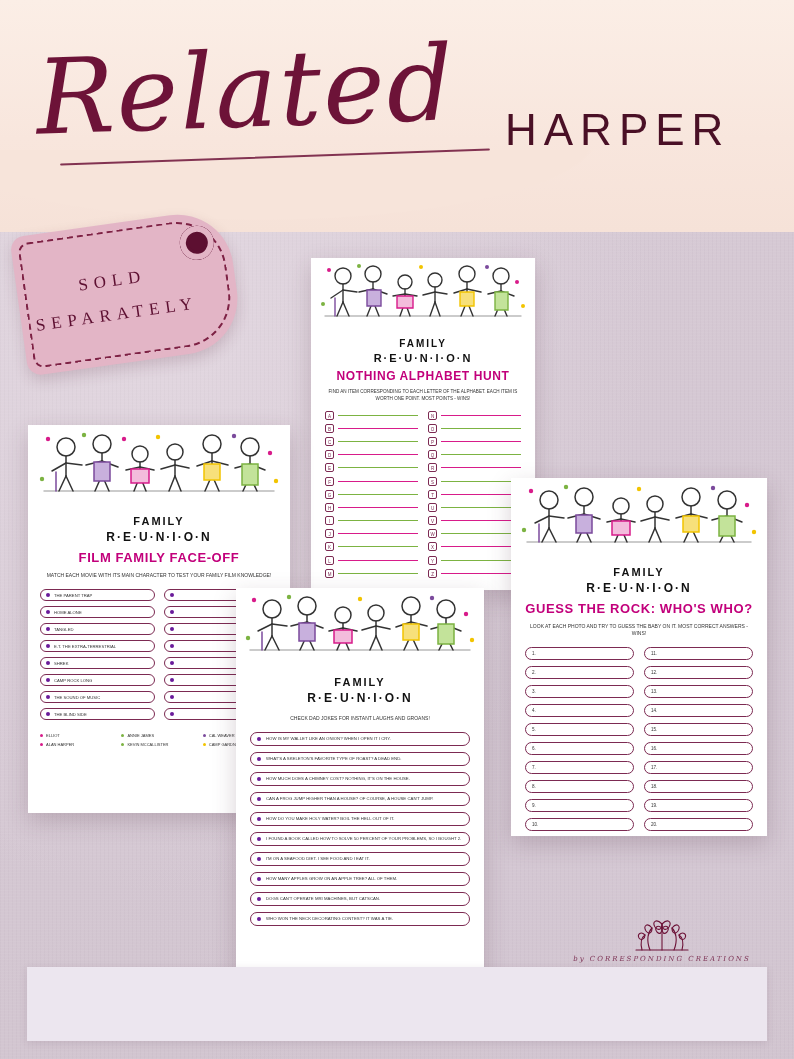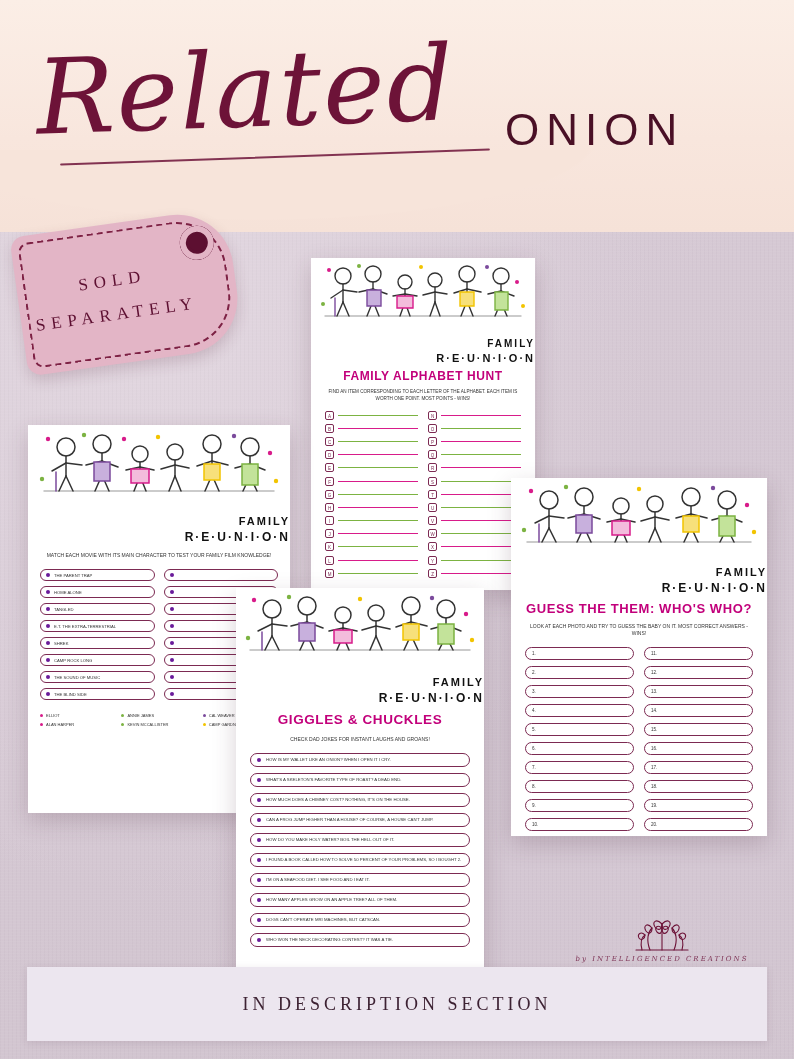--- a/index.html
+++ b/index.html
@@ -108,21 +108,21 @@
   .sheet-a { left:311px; top:258px; width:224px; height:332px; }
   .sheet-b { left:28px;  top:425px; width:262px; height:388px; }
   .sheet-c { left:511px; top:478px; width:256px; height:358px; }
   .sheet-d { left:236px; top:588px; width:248px; height:392px; }
 
   
   .figband { position:relative; width:100%; }
   .figband svg { display:block; width:100%; height:100%; }
 
   .sheet-title {
-    text-align:right;
+    text-align:center;
     font-family:"Liberation Sans", sans-serif;
     color:#111;
     letter-spacing:2px;
     line-height:1.25;
     font-weight:700;
   }
   .sheet-sub {
     text-align:center;
     color:#c2007b;
     font-weight:700;
@@ -176,21 +176,21 @@
 <body>
 
 <div class="bg-base"></div>
 <div class="bg-grain"></div>
 
 <div class="banner"></div>
 <div class="banner-mask"></div>
 
 <div class="title-script">Related</div>
 <div class="title-underline"></div>
-<div class="title-items">ONION</div>
+<div class="title-items">HARPER</div>
 
 <div class="tag">
   <div class="tag-body"></div>
   <div class="tag-dash"></div>
   <div class="tag-hole"></div>
   <div class="tag-text">
     <div>SOLD</div>
     <div>SEPARATELY</div>
   </div>
 </div>
@@ -252,21 +252,21 @@
             <circle cx="176" cy="9" r="2" fill="#7b4a9c"></circle>
           <circle cx="206" cy="24" r="2" fill="#d81b8a"></circle>
             <circle cx="12" cy="46" r="2" fill="#7cb342"></circle>
           <circle cx="212" cy="48" r="2" fill="#f2c400"></circle>
         </g>
       </svg>
     </div>
 
     <div class="sheet-title" style="font-size:10px;margin-top:6px">FAMILY</div>
     <div class="sheet-title" style="font-size:11px;margin-top:1px">R·E·U·N·I·O·N</div>
-    <div class="sheet-sub" style="font-size:12px;margin-top:4px">FAMILY ALPHABET HUNT</div>
+    <div class="sheet-sub" style="font-size:12px;margin-top:4px">NOTHING ALPHABET HUNT</div>
     <div class="sheet-instr" style="font-size:4.6px;margin-top:6px">FIND AN ITEM CORRESPONDING TO EACH LETTER OF THE ALPHABET. EACH ITEM IS WORTH ONE POINT. MOST POINTS - WINS!</div>
 
     <div style="display:flex;gap:10px;padding:8px 14px 0 14px;">
       <div style="flex:1">
         <div style="display:flex;align-items:center;gap:4px;margin-bottom:4.2px">
           <div style="width:9px;height:9px;border:1px solid #7c2a52;border-radius:2px;font-size:4.5px;line-height:9px;text-align:center;color:#7c2a52">A</div>
           <div class="line-green" style="flex:1"></div>
         </div>
         <div style="display:flex;align-items:center;gap:4px;margin-bottom:4.2px">
           <div style="width:9px;height:9px;border:1px solid #7c2a52;border-radius:2px;font-size:4.5px;line-height:9px;text-align:center;color:#7c2a52">B</div>
@@ -434,20 +434,21 @@
           <circle cx="242" cy="28" r="2.2" fill="#d81b8a"></circle>
             <circle cx="14" cy="54" r="2.2" fill="#7cb342"></circle>
           <circle cx="248" cy="56" r="2.2" fill="#f2c400"></circle>
             <circle cx="96" cy="14" r="2.2" fill="#d81b8a"></circle>
         </g>
       </svg>
     </div>
 
     <div class="sheet-title" style="font-size:11px;margin-top:6px">FAMILY</div>
     <div class="sheet-title" style="font-size:12px;margin-top:1px">R·E·U·N·I·O·N</div>
+    <div class="sheet-sub" style="font-size:13px;margin-top:5px">FILM FAMILY FACE-OFF</div>
     <div class="sheet-instr" style="font-size:5px;margin-top:7px">MATCH EACH MOVIE WITH ITS MAIN CHARACTER TO TEST YOUR FAMILY FILM KNOWLEDGE!</div>
 
     <div style="display:flex;gap:9px;padding:10px 12px 0 12px">
       <div style="flex:1">
         <div class="pill" style="height:12px;margin-bottom:5px;padding:0 5px;gap:4px">
           <span class="dot"></span>
             <span style="font-size:4.2px;color:#333">THE PARENT TRAP</span>
         </div>
         <div class="pill" style="height:12px;margin-bottom:5px;padding:0 5px;gap:4px">
           <span class="dot"></span>
@@ -592,21 +593,21 @@
             <circle cx="202" cy="10" r="2.2" fill="#7b4a9c"></circle>
           <circle cx="236" cy="27" r="2.2" fill="#d81b8a"></circle>
             <circle cx="13" cy="52" r="2.2" fill="#7cb342"></circle>
           <circle cx="243" cy="54" r="2.2" fill="#f2c400"></circle>
         </g>
       </svg>
     </div>
 
     <div class="sheet-title" style="font-size:11px;margin-top:6px">FAMILY</div>
     <div class="sheet-title" style="font-size:12px;margin-top:1px">R·E·U·N·I·O·N</div>
-    <div class="sheet-sub" style="font-size:13px;margin-top:5px">GUESS THE THEM: WHO'S WHO?</div>
+    <div class="sheet-sub" style="font-size:13px;margin-top:5px">GUESS THE ROCK: WHO'S WHO?</div>
     <div class="sheet-instr" style="font-size:5px;margin-top:7px">LOOK AT EACH PHOTO AND TRY TO GUESS THE BABY ON IT. MOST CORRECT ANSWERS - WINS!</div>
 
     <div style="display:flex;gap:10px;padding:10px 14px 0 14px">
       <div style="flex:1">
         <div class="pill" style="height:13px;margin-bottom:6px;padding:0 6px">
             <span style="font-size:4.6px;color:#333">1.</span>
           </div>
         <div class="pill" style="height:13px;margin-bottom:6px;padding:0 6px">
             <span style="font-size:4.6px;color:#333">2.</span>
           </div>
@@ -728,21 +729,20 @@
             <circle cx="196" cy="10" r="2.2" fill="#7b4a9c"></circle>
           <circle cx="230" cy="26" r="2.2" fill="#d81b8a"></circle>
             <circle cx="12" cy="50" r="2.2" fill="#7cb342"></circle>
           <circle cx="236" cy="52" r="2.2" fill="#f2c400"></circle>
         </g>
       </svg>
     </div>
 
     <div class="sheet-title" style="font-size:11px;margin-top:8px">FAMILY</div>
     <div class="sheet-title" style="font-size:12px;margin-top:1px">R·E·U·N·I·O·N</div>
-    <div class="sheet-sub" style="font-size:13.5px;margin-top:6px">GIGGLES &amp; CHUCKLES</div>
     <div class="sheet-instr" style="font-size:5px;margin-top:9px">CHECK DAD JOKES FOR INSTANT LAUGHS AND GROANS!</div>
 
     <div style="padding:10px 14px 0 14px">
       <div class="pill" style="min-height:14px;margin-bottom:6px;padding:2px 6px;gap:5px">
         <span class="dot"></span>
           <span style="font-size:4.3px;color:#333;line-height:1.25">HOW IS MY WALLET LIKE AN ONION? WHEN I OPEN IT I CRY.</span>
       </div>
       <div class="pill" style="min-height:14px;margin-bottom:6px;padding:2px 6px;gap:5px">
         <span class="dot"></span>
           <span style="font-size:4.3px;color:#333;line-height:1.25">WHAT'S A SKELETON'S FAVORITE TYPE OF ROAST? A DEAD END.</span>
@@ -795,18 +795,17 @@
       <path d="M72 42 C76 32, 74 24, 70 20"></path>
       <path d="M50 20 C45 14, 41 18, 44 23 C47 27, 50 25, 50 20 Z"></path>
       <path d="M70 20 C75 14, 79 18, 76 23 C73 27, 70 25, 70 20 Z"></path>
       <path d="M40 42 C38 34, 40 29, 43 27"></path>
       <path d="M80 42 C82 34, 80 29, 77 27"></path>
       <path d="M43 27 C39 23, 35 26, 37 30 C39 33, 43 31, 43 27 Z"></path>
       <path d="M77 27 C81 23, 85 26, 83 30 C81 33, 77 31, 77 27 Z"></path>
       <path d="M34 42 L86 42"></path>
     </g>
   </svg>
-  <div class="logo-sub">by INTELLIGENCED CREATIONS</div>
+  <div class="logo-sub">by CORRESPONDING CREATIONS</div>
 </div>
 
 <div class="caption">
-  <div class="caption-line">IN DESCRIPTION SECTION</div>
 </div>
 
 </body></html>

